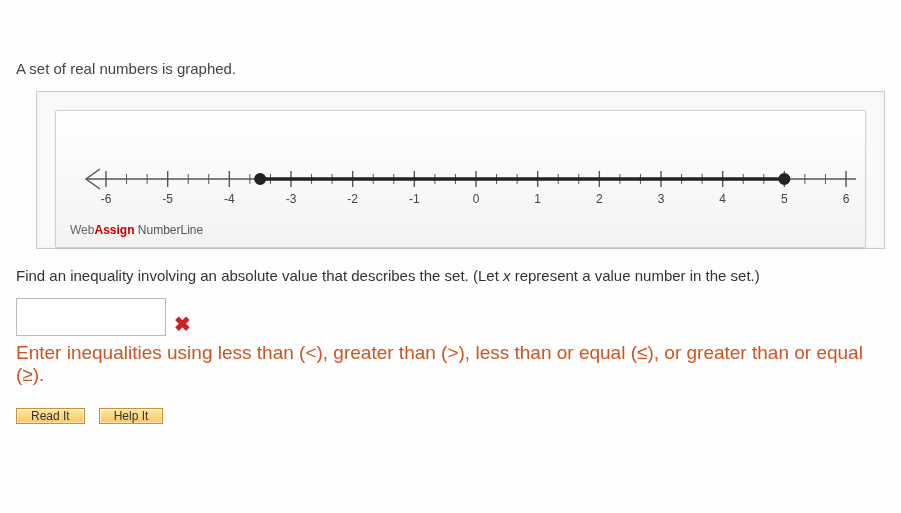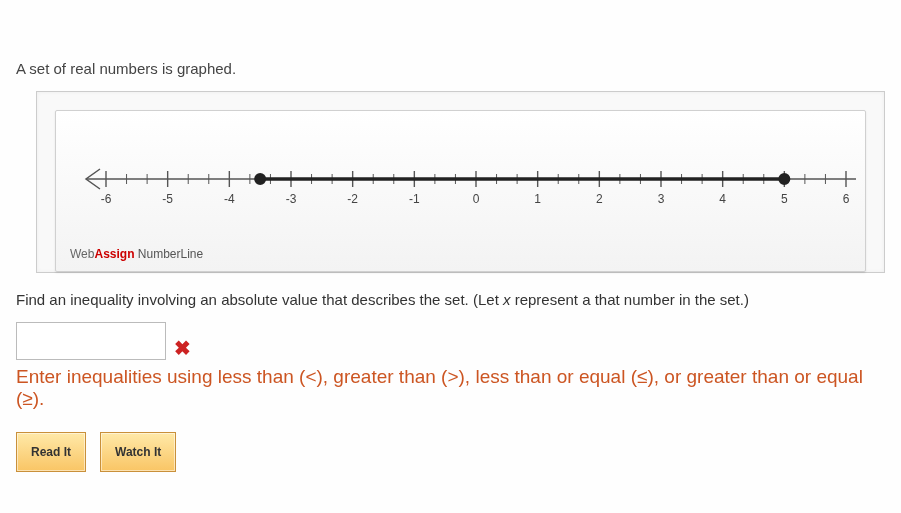--- a/index.html
+++ b/index.html
@@ -34,21 +34,20 @@
     .numberline-wrap {
       position: relative;
       height: 80px;
       margin: 10px 0 0 0;
     }
     .numberline-svg { display: block; }
     .brand-bar {
       font-size: 12px;
       color: #555;
       padding: 4px 0 2px 4px;
-      margin-top: 24px;
     }
     .brand-bar .web { font-weight: normal; color: #666; }
     .brand-bar .assign { font-weight: bold; color: #cc0000; }
     .brand-bar .tail { color: #555; font-weight: normal; }
     .instruction {
       font-size: 15px;
       color: #333;
       margin: 12px 0 14px 0;
     }
     .instruction .var { font-style: italic; }
@@ -86,23 +85,23 @@
     .help-label {
       color: #e07b2c;
       font-weight: bold;
       font-size: 17px;
     }
     .help-btn {
       display: inline-block;
       background: linear-gradient(#ffe9a8, #f9c565);
       border: 1px solid #c9903a;
       font-size: 12px;
-      font-weight: bold;
+      font-weight: normal;
       color: #333;
-      padding: 12px 14px;
+      padding: 0 14px;
       cursor: pointer;
       box-shadow: inset 0 0 0 1px rgba(255,255,255,0.5);
     }
   </style>
 </head>
 <body>
 
 <div class="prompt-text">A set of real numbers is graphed.</div>
 
 <div class="graph-panel">
@@ -174,27 +173,27 @@
           </g>
       </svg>
     </div>
     <div class="brand-bar">
       <span class="web">Web</span><span class="assign">Assign</span><span class="tail"> NumberLine</span>
     </div>
   </div>
 </div>
 
 <div class="instruction">
-  <span>Find an inequality involving an absolute value that describes the set. (Let </span><span class="var">x</span><span> represent a that number in the set.)</span>
+  <span>Find an inequality involving an absolute value that describes the set. (Let </span><span class="var">x</span><span> represent a value number in the set.)</span>
 </div>
 
 <div class="answer-row">
   <input class="answer-input" type="text" value="" style="">
   <span class="wrong-mark">✖</span>
 </div>
 
 <div class="hint-text">Enter inequalities using less than (&lt;), greater than (&gt;), less than or equal (≤), or greater than or equal (≥).</div>
 
 <div class="help-row" style="position:relative;">
   <button class="help-btn">Read It</button>
-  <button class="help-btn">Watch It</button>
+  <button class="help-btn">Help It</button>
 
 </div>
 
 </body></html>

